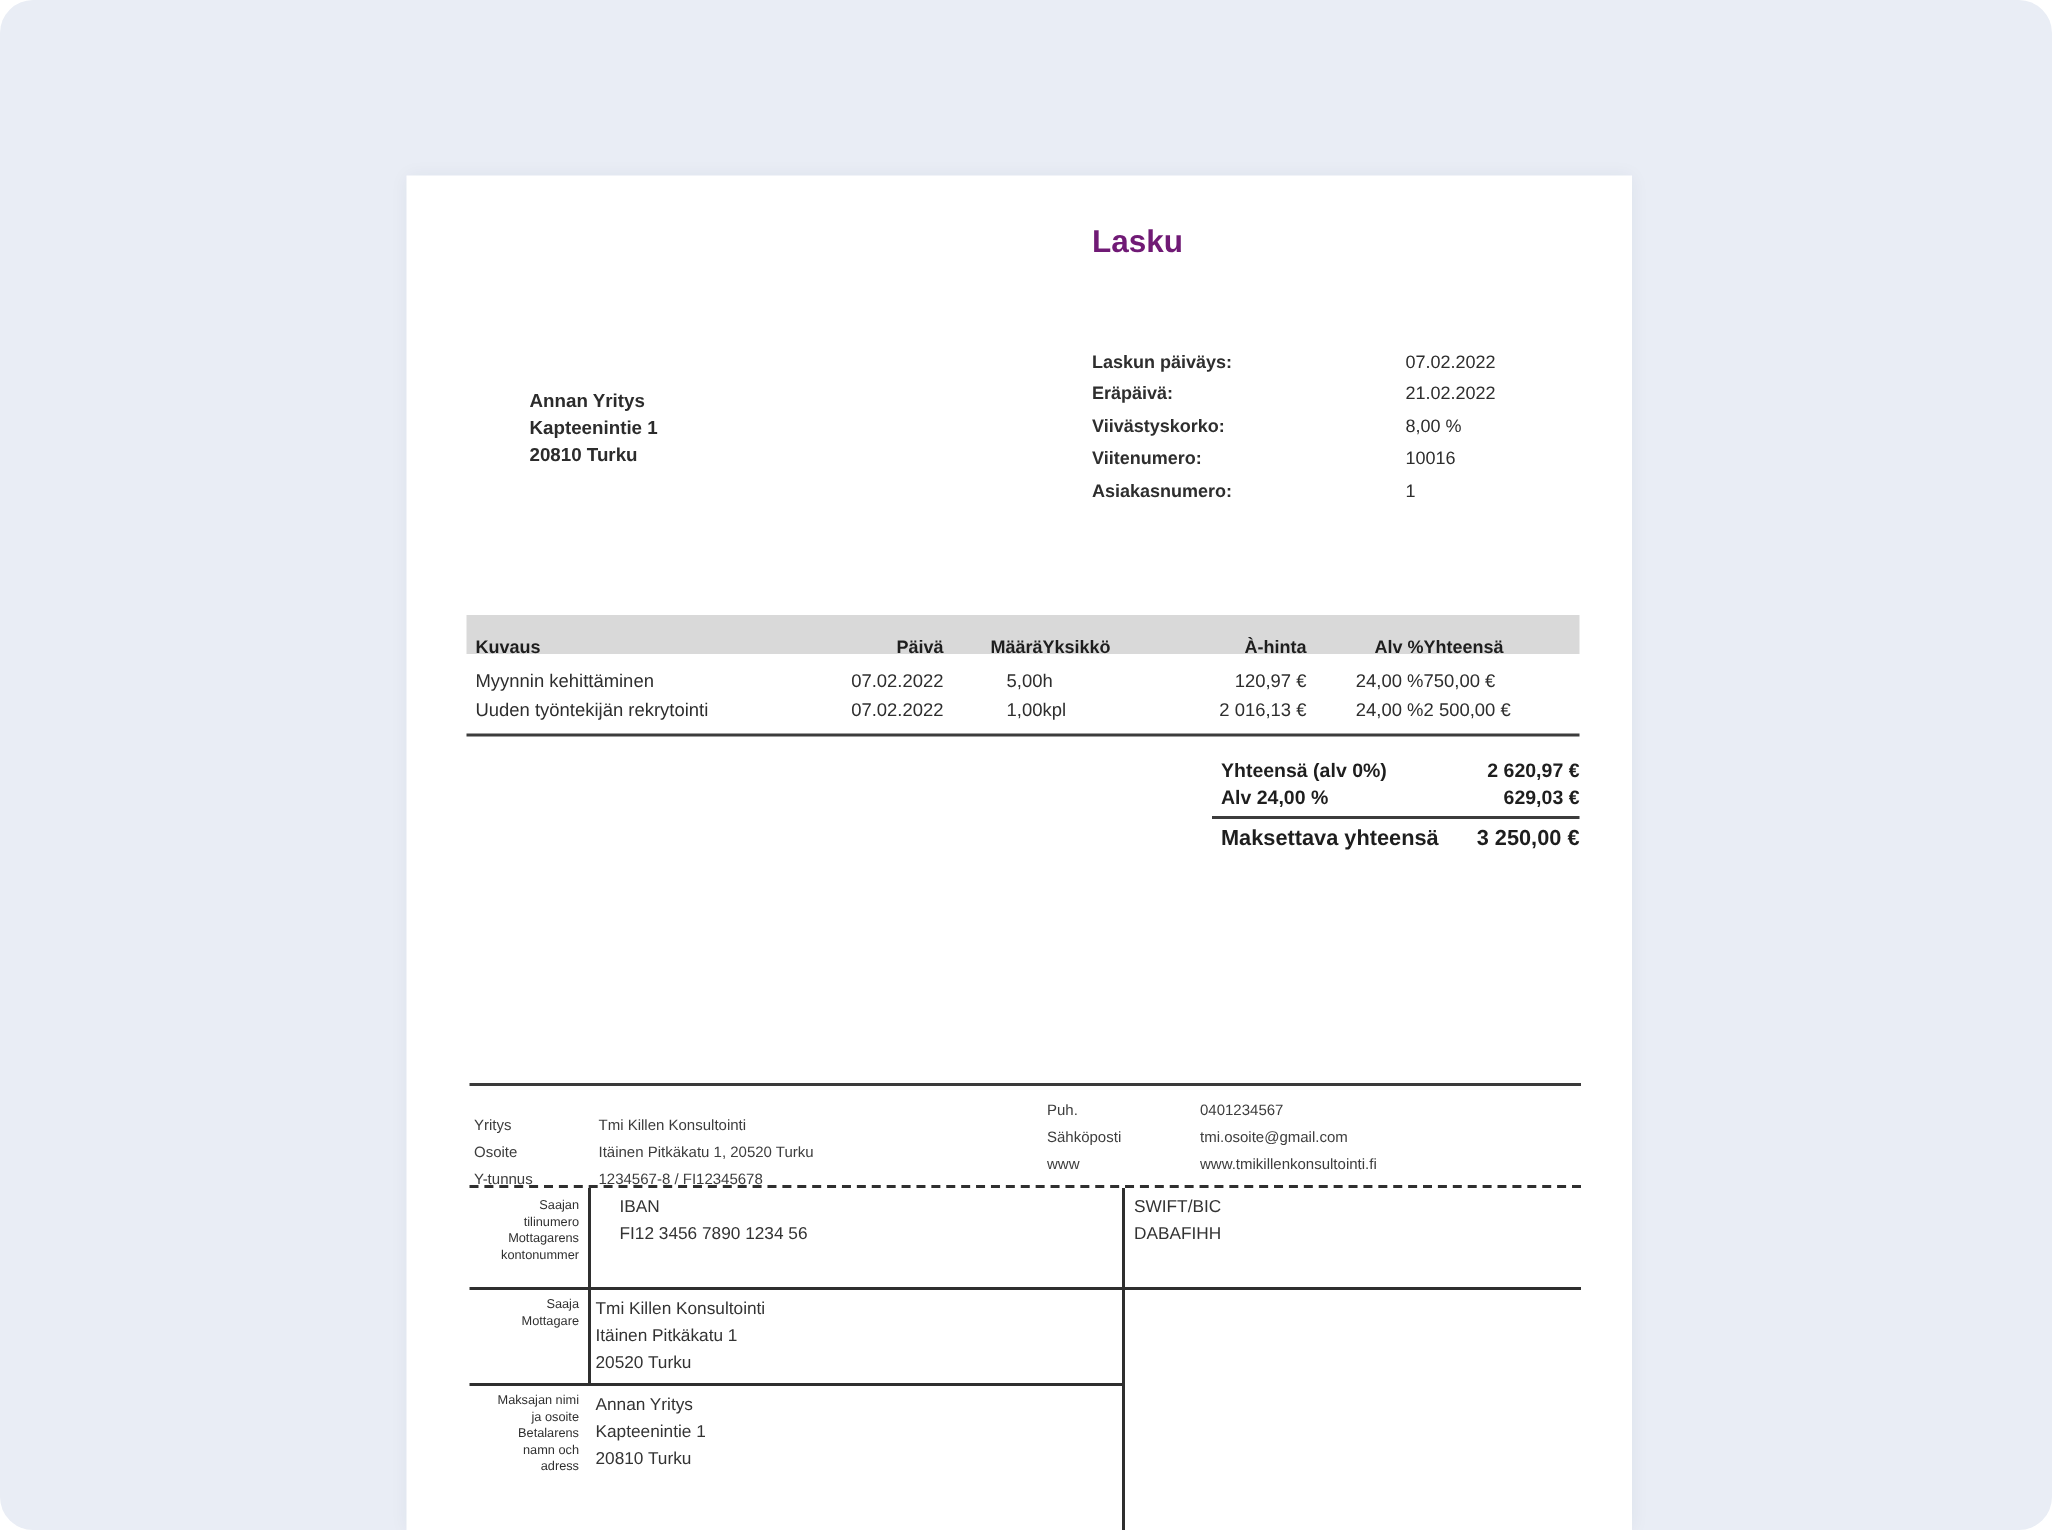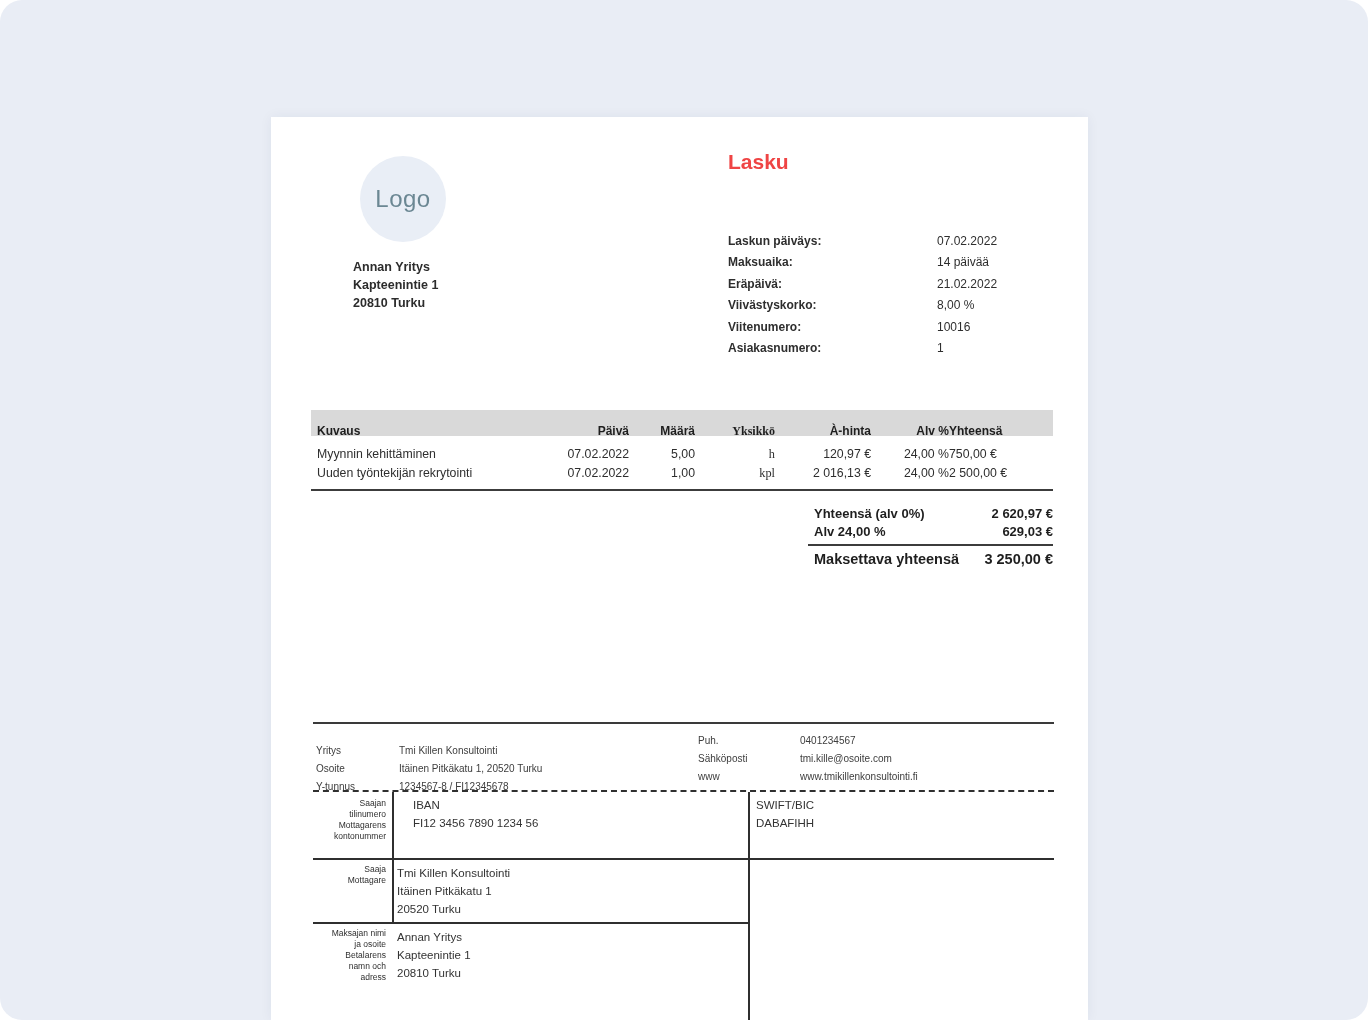--- a/index.html
+++ b/index.html
@@ -4,35 +4,35 @@
 <style>
   * { margin:0; padding:0; box-sizing:border-box; }
   html,body { width:1368px; height:1020px; background:#ffffff; font-family:"Liberation Sans", sans-serif; }
   .viewport { position:relative; width:1368px; height:1020px; overflow:hidden; background:#ffffff; }
   .canvas-bg { position:absolute; inset:0; background:#e9edf5; border-radius:22px; }
   .page { position:absolute; left:271px; top:117px; width:817px; height:903px; background:#ffffff; box-shadow:0 0 12px rgba(40,50,80,0.06); }
 
   
   .logo-circle { position:absolute; left:89px; top:39px; width:86px; height:86px; border-radius:50%; background:#e9eef6; display:flex; align-items:center; justify-content:center; color:#6b8793; font-size:24px; font-weight:400; letter-spacing:0.5px; }
   .sender { position:absolute; left:82px; top:141px; font-size:12.5px; font-weight:700; line-height:18px; color:#2c2c2c; white-space:pre-line; }
-  .doc-title { position:absolute; left:457px; top:33px; font-size:21px; font-weight:700; color:#ef4444; }
+  .doc-title { position:absolute; left:457px; top:33px; font-size:21px; font-weight:700; color:#701a75; }
   .meta { position:absolute; left:457px; top:114px; width:330px; font-size:12px; color:#2e2e2e; }
   .meta-row { display:flex; line-height:21.4px; }
   .meta-row .m-label { flex:0 0 209px; font-weight:700; }
   .meta-row .m-value { flex:1; font-weight:400; }
 
   
   .items { position:absolute; left:40px; top:293px; width:742px; color:#2e2e2e; }
   .i-head { display:flex; align-items:center; height:26px; background:#d9d9d9; font-weight:700; font-size:12px; padding:16px 4px 0 6px; color:#1e1e1e; }
   .i-body { margin-top:9px; font-size:12.3px; }
   .i-row { display:flex; line-height:18.5px; padding:0 4px 0 6px; }
   .c0 { flex:1 1 auto; text-align:left; }
   .c1 { flex:0 0 110px; text-align:right; }
   .c2 { flex:0 0 66px;  text-align:right; }
-  .c3 { flex:0 0 80px;  text-align:right;font-family:Liberation Serif, serif; }
+  .c3 { flex:0 0 80px;  text-align:left; }
   .c4 { flex:0 0 96px;  text-align:right; }
   .c5 { flex:0 0 78px;  text-align:right; }
   .c6 { flex:0 0 100px; text-align:left; }
   .i-bottom-line { margin-top:7px; border-top:2px solid #3c3c3c; }
 
   
   .totals { position:absolute; left:537px; top:388px; width:245px; color:#1e1e1e; }
   .t-row { display:flex; justify-content:space-between; font-size:13px; font-weight:700; line-height:17.5px; padding-left:6px; }
   .t-sep { margin-top:4px; border-top:2px solid #3c3c3c; }
   .t-grand { display:flex; justify-content:space-between; font-size:14.5px; font-weight:700; padding:5px 0 0 6px; }
@@ -63,38 +63,31 @@
   .g-payer     { left:84px; top:136px; line-height:18px; white-space:pre-line; }
 </style>
 </head>
 <body>
 
 <div class="viewport">
   <div class="canvas-bg"></div>
 
   <div class="page">
 
-    <div class="logo-circle">
-      <span>Logo</span>
-    </div>
 
     <div class="sender">Annan Yritys
 Kapteenintie 1
 20810 Turku</div>
 
     <div class="doc-title">Lasku</div>
 
     <div class="meta">
       <div class="meta-row">
         <span class="m-label">Laskun päiväys:</span>
         <span class="m-value">07.02.2022</span>
-      </div>
-      <div class="meta-row">
-        <span class="m-label">Maksuaika:</span>
-        <span class="m-value">14 päivää</span>
       </div>
       <div class="meta-row">
         <span class="m-label">Eräpäivä:</span>
         <span class="m-value">21.02.2022</span>
       </div>
       <div class="meta-row">
         <span class="m-label">Viivästyskorko:</span>
         <span class="m-value">8,00 %</span>
       </div>
       <div class="meta-row">
@@ -173,21 +166,21 @@
           <span class="cf-value">1234567-8 / FI12345678</span>
         </div>
       </div>
       <div class="cf-right">
         <div class="cf-row">
           <span class="cf-label">Puh.</span>
           <span class="cf-value">0401234567</span>
         </div>
         <div class="cf-row">
           <span class="cf-label">Sähköposti</span>
-          <span class="cf-value">tmi.kille@osoite.com</span>
+          <span class="cf-value">tmi.osoite@gmail.com</span>
         </div>
         <div class="cf-row">
           <span class="cf-label">www</span>
           <span class="cf-value">www.tmikillenkonsultointi.fi</span>
         </div>
       </div>
     </div>
 
     <div class="giro">
       <div class="g-vdiv"></div>

